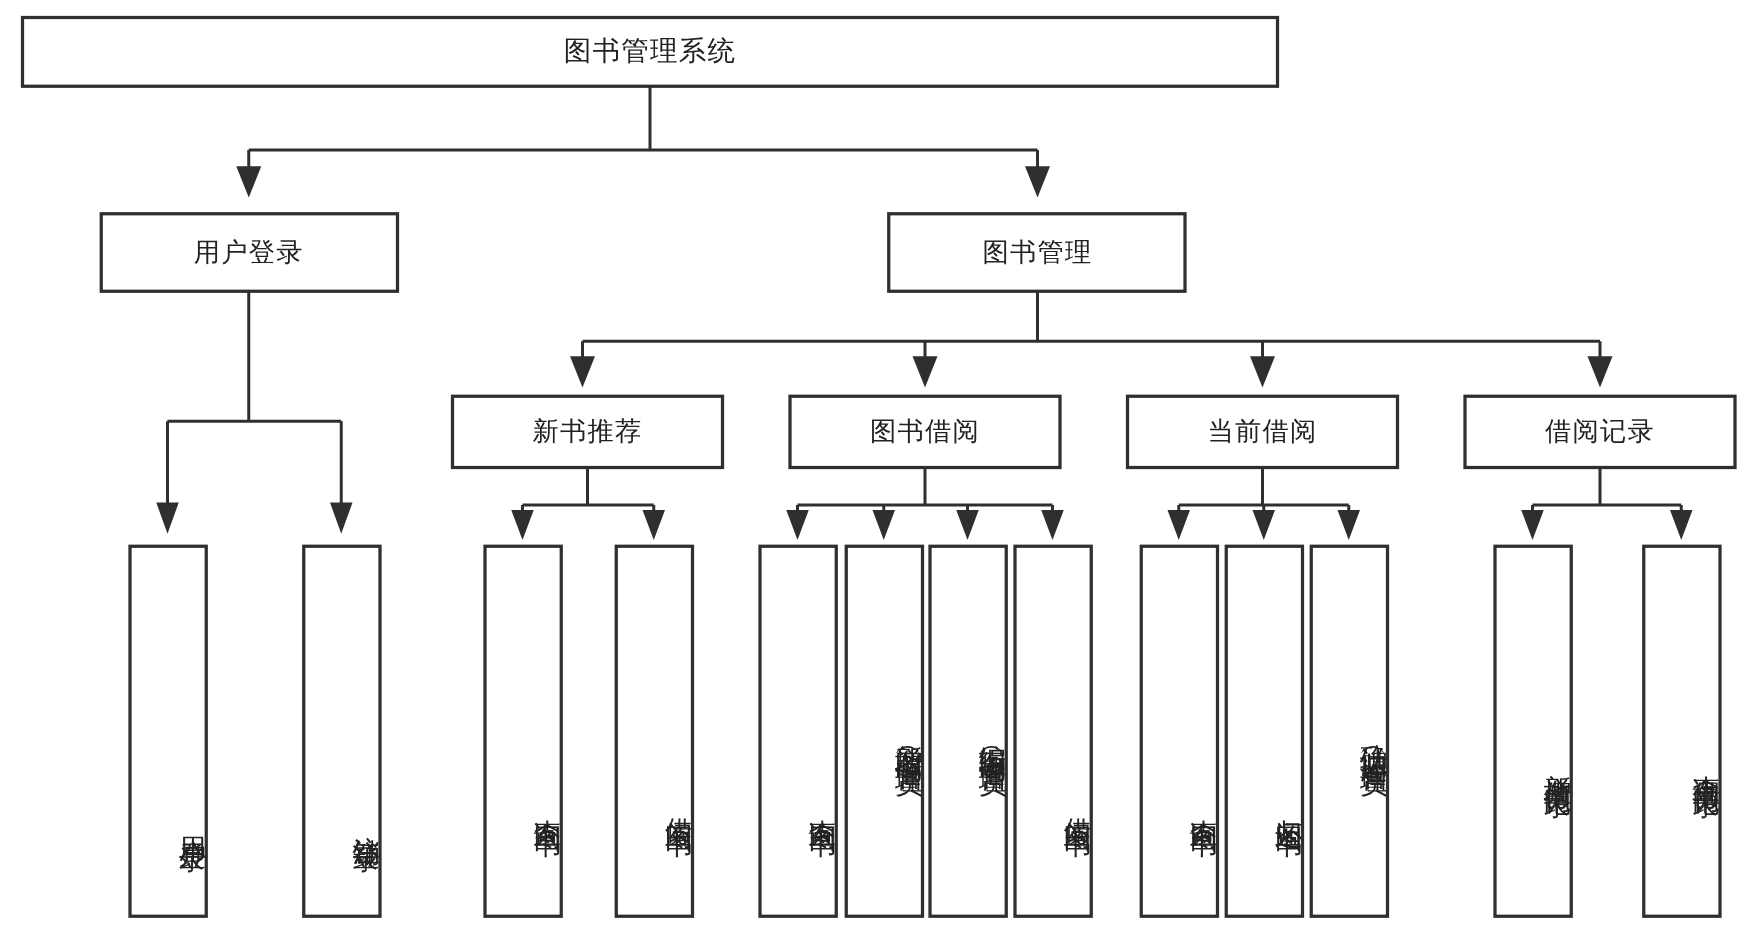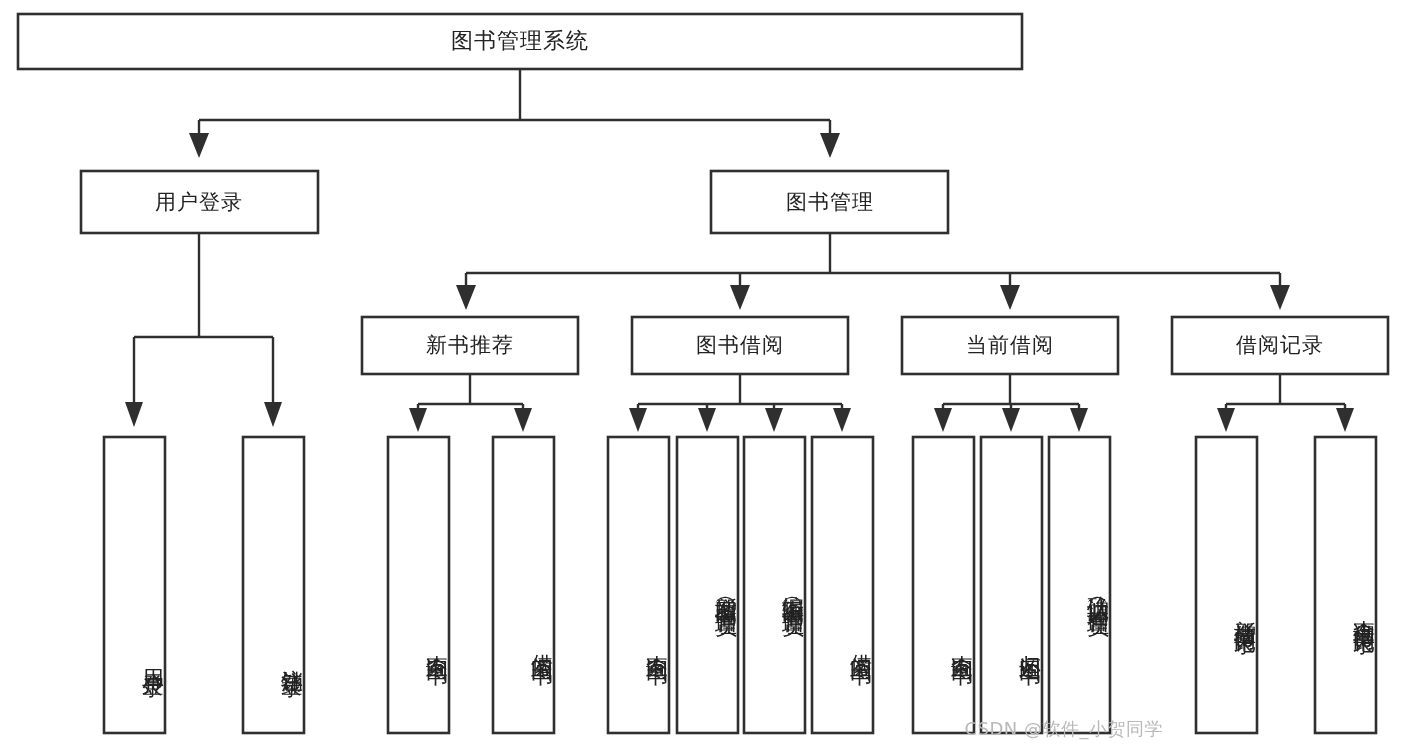--- a/index.html
+++ b/index.html
@@ -239,15 +239,14 @@
   <div class="vlabel" style="left:744px; top:437px; width:61px; height:296px; padding-top:6px;">编辑图书（管理员）</div>
   <div class="vlabel" style="left:812px; top:437px; width:61px; height:296px; padding-top:58px;">借阅图书</div>
 
   <div class="vlabel" style="left:913px; top:437px; width:61px; height:296px; padding-top:58px;">查询图书</div>
   <div class="vlabel" style="left:981px; top:437px; width:61px; height:296px; padding-top:58px;">归还图书</div>
   <div class="vlabel" style="left:1049px; top:437px; width:61px; height:296px; padding-top:6px;">确认归还（管理员）</div>
 
   <div class="vlabel" style="left:1196px; top:437px; width:61px; height:296px; padding-top:26px;">新增借阅记录</div>
   <div class="vlabel" style="left:1315px; top:437px; width:61px; height:296px; padding-top:26px;">查询借阅记录</div>
 
-  <div class="watermark">CSDN @软件_小贺同学</div>
 
 </div>
 
 </body></html>

